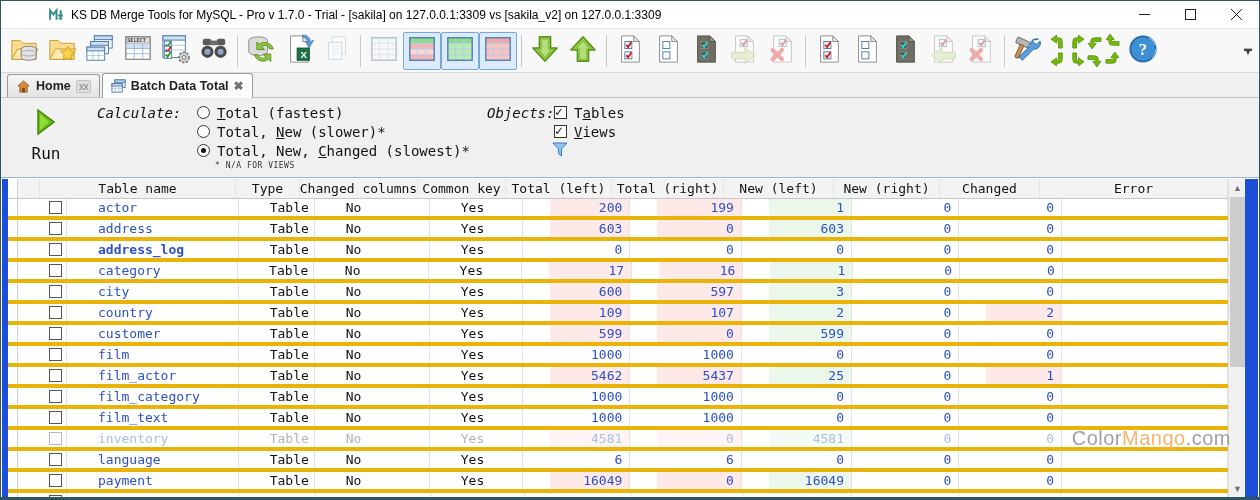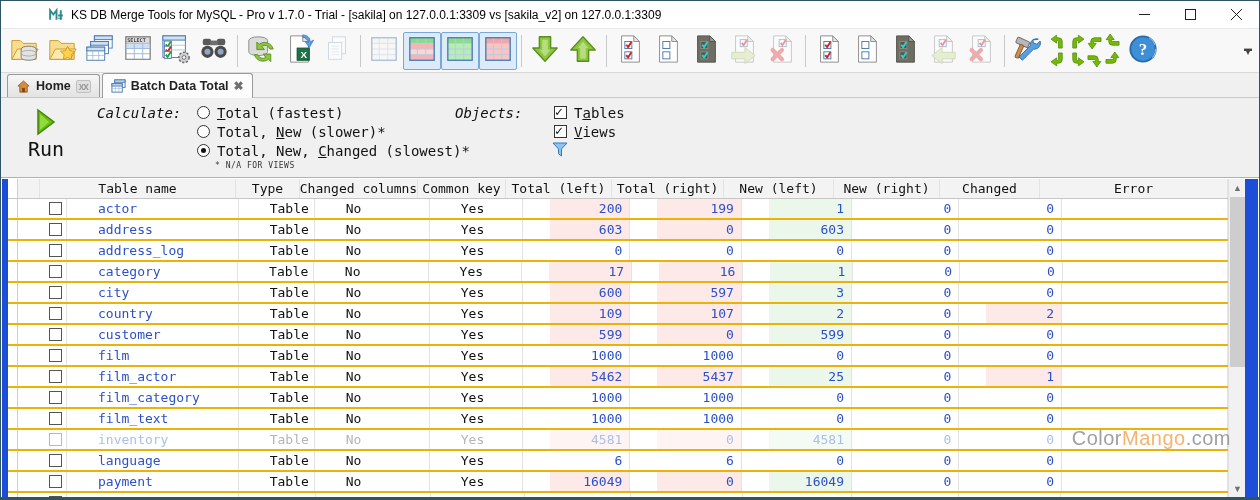--- a/index.html
+++ b/index.html
@@ -32,42 +32,42 @@
          border:1px solid #9a9a9a; border-bottom:none; border-radius:3px 3px 0 0; background:linear-gradient(#f6f6f6,#e3e3e3); margin-right:2px; color:#222;}
   .tab.active { background:#fcfcfc; height:25px; margin-bottom:-1px; }
   .tab .ticon svg { width:15px; height:15px; display:block; }
   .tab-close-x { color:#6f6f6f; font-weight:bold; font-size:12px; }
   .tab-close-xx { color:#9a9a9a; font-size:10px; font-weight:bold; letter-spacing:-1px; background:#e0e0e0; border:1px solid #c0c0c0; padding:0 2px; border-radius:2px;}
   
   .panel { height:80px; background:#f0f0f0; border-bottom:1px solid #9fb6c8; position:relative;
            font-family:"DejaVu Sans Mono", monospace; font-size:14px; color:#111; }
   .run-box { position:absolute; left:22px; top:10px; width:46px; text-align:center; }
   .run-box svg { width:24px; height:28px; display:block; margin:0 auto; }
-  .run-label { font-size:20px; margin-top:1px; }
+  .run-label { font-size:16px; margin-top:8px; }
   .lbl-italic { font-style:italic; }
   .calc-label { position:absolute; left:96px; top:7px; }
   .calc-options { position:absolute; left:196px; top:5px; }
   .opt { display:flex; align-items:center; gap:7px; height:19px; }
   .radio { width:13px; height:13px; border:1px solid #333; border-radius:50%; background:#fff; position:relative; flex:0 0 auto; }
   .radio.sel::after { content:""; position:absolute; left:3px; top:3px; width:5px; height:5px; border-radius:50%; background:#111; }
   .footnote { position:absolute; left:214px; top:63px; font-size:8px; color:#333; letter-spacing:.5px; }
-  .objects-label { position:absolute; left:454px; top:7px; }
+  .objects-label { position:absolute; left:486px; top:7px; }
   .object-options { position:absolute; left:553px; top:5px; }
   .chkrow { display:flex; align-items:center; gap:7px; height:19px; }
   .chk { width:13px; height:13px; border:1px solid #333; background:#fff; position:relative; flex:0 0 auto; }
   .chk.on::after { content:"✓"; position:absolute; left:0px; top:-3px; font-size:13px; font-weight:bold; color:#111; }
   .funnel { position:absolute; left:551px; top:44px; }
   .funnel svg { width:16px; height:15px; }
   u { text-decoration:underline; }
   
   .tablearea { position:absolute; left:1px; right:1px; top:178px; bottom:2px; background:#1d4ed8; overflow:hidden; }
   .grid { position:absolute; left:6px; top:0; width:1220px; font-family:"DejaVu Sans Mono", monospace; font-size:13px; }
   .hrow { display:flex; height:20px; background:#f3f3f3; border-bottom:1px solid #c6c6c6; }
   .hcell { display:flex; align-items:center; justify-content:center; color:#111; border-right:1px solid #e3e3e3; overflow:hidden; white-space:nowrap; }
-  .row { display:flex; height:21px; border-bottom:2px solid #eab308; background:#fff;gap:27px; }
+  .row { display:flex; height:21px; border-bottom:4px solid #eab308; background:#fff;gap:27px; }
   .cell { display:flex; align-items:center; border-right:1px solid #e3e3e3; overflow:hidden; white-space:nowrap; padding:0 4px; color:#111; }
   .cell.num { justify-content:flex-end; padding-right:7px; color:var(--link-blue); }
   .cell.name { color:var(--link-blue); }
   .cell.hl-red { background:var(--hl-red); }
   .cell.hl-green { background:var(--hl-green); }
   .ind { width:10px; border-right:1px solid #cfcfcf; background:#fff; flex:0 0 auto; }
   .chkcell { width:22px; display:flex; align-items:center; justify-content:center; border-right:1px solid #e3e3e3; flex:0 0 auto; }
   .rowchk { width:13px; height:13px; border:1px solid #555; background:#fff; }
   .row.disabled .cell { color:#b4b4b4; }
   .row.disabled .cell.num, .row.disabled .cell.name { color:#a9c0e4; }
@@ -570,21 +570,21 @@
           <div class="cell num hl-green" style="width: 110px;">603</div>
           <div class="cell num" style="width: 106px;">0</div>
           <div class="cell num" style="width: 100px;">0</div>
           <div class="cell" style="width: 188px;"></div>
         </div>
         <div class="row">
           <div class="ind"></div>
           <div class="chkcell">
             <span class="rowchk"></span>
           </div>
-          <div class="cell name" style="width: 196px;">address_log</div>
+          <div class="cell name" style="width: 196px; font-weight: bold;">address_log</div>
           <div class="cell" style="width: 64px;">Table</div>
           <div class="cell" style="width: 118px;">No</div>
           <div class="cell" style="width: 88px;">Yes</div>
           <div class="cell num" style="width: 106px;">0</div>
           <div class="cell num" style="width: 112px;">0</div>
           <div class="cell num" style="width: 110px;">0</div>
           <div class="cell num" style="width: 106px;">0</div>
           <div class="cell num" style="width: 100px;">0</div>
           <div class="cell" style="width: 188px;"></div>
         </div>

